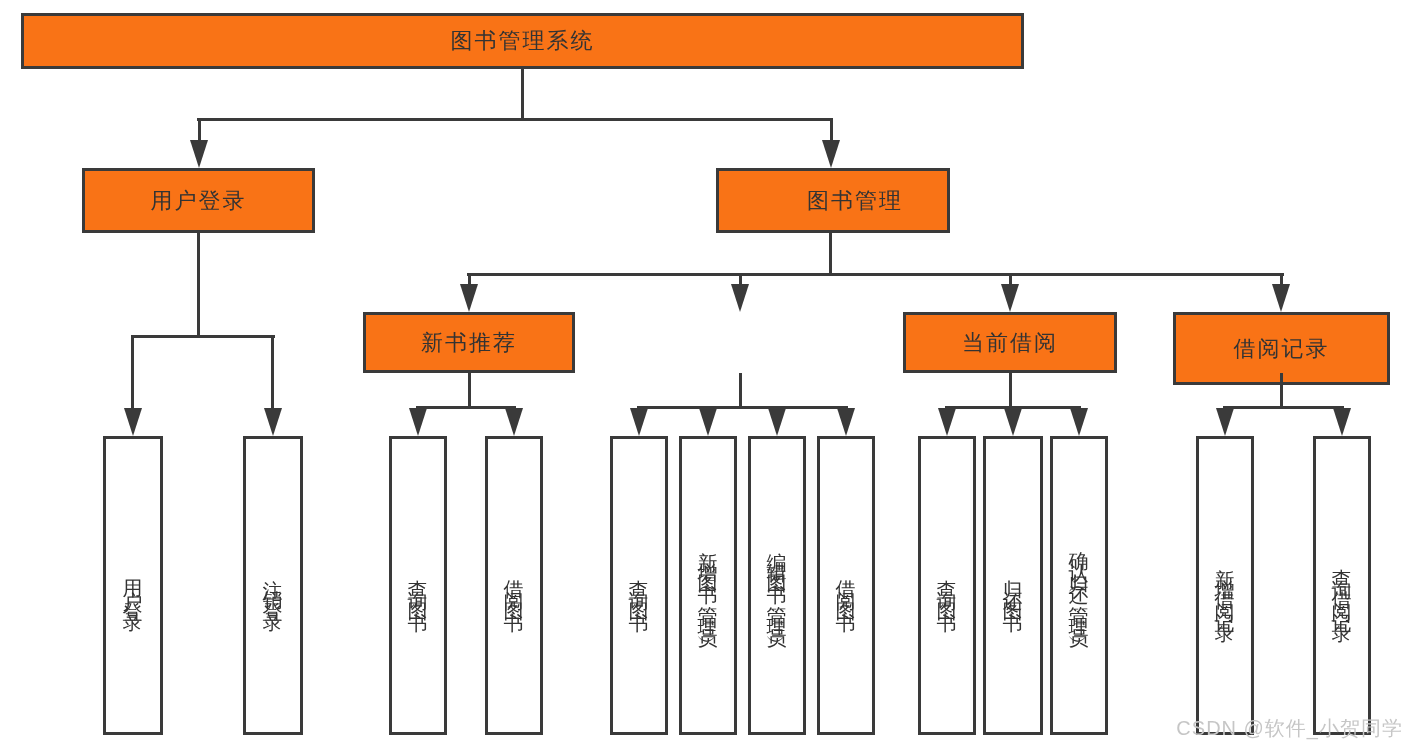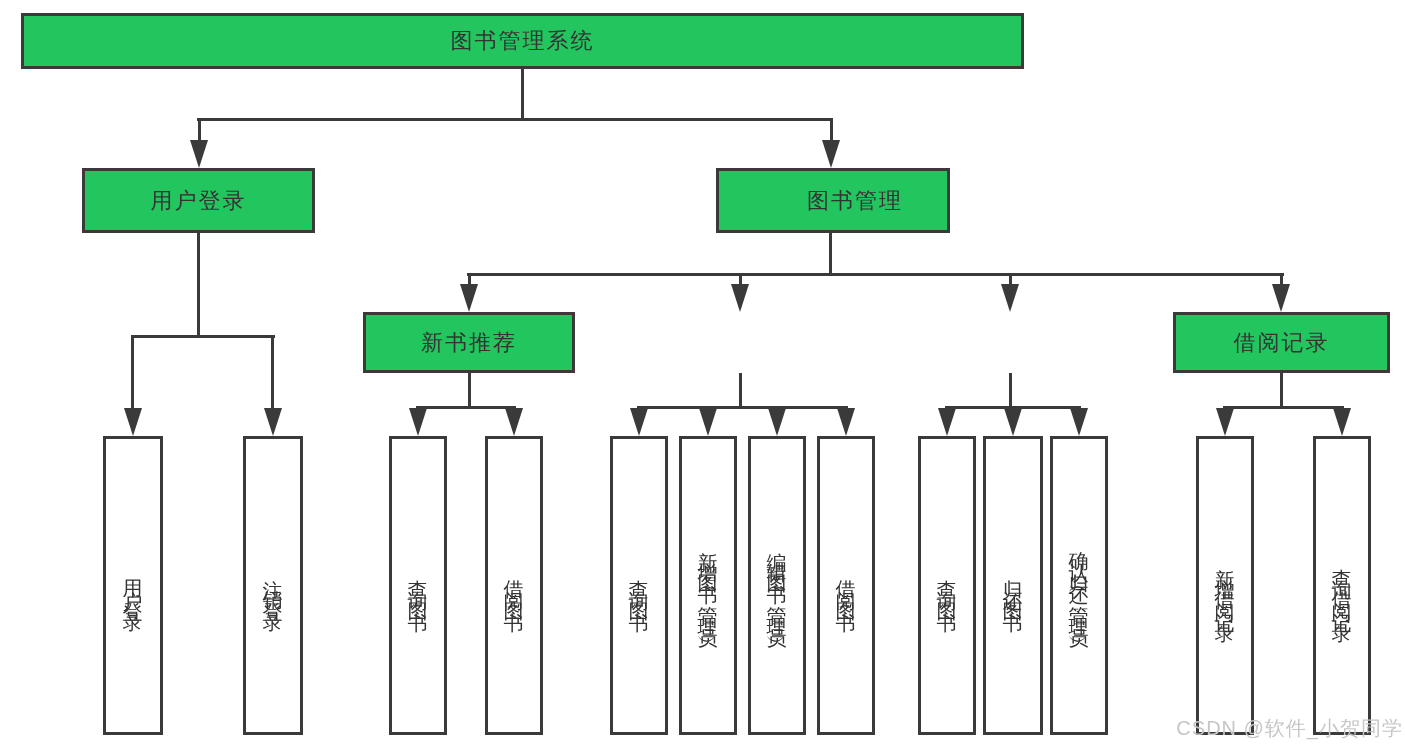--- a/index.html
+++ b/index.html
@@ -1,21 +1,21 @@
 <!DOCTYPE html>
 <html><head>
 <meta charset="utf-8">
 <style>
   html,body{margin:0;padding:0;background:#ffffff;}
   .stage{
     position:relative;width:1405px;height:747px;background:#ffffff;
     font-family:"Liberation Sans",sans-serif;overflow:hidden;
   }
   .node{
-    position:absolute;box-sizing:border-box;background:#22c55e;
+    position:absolute;box-sizing:border-box;background:#f97316;
     border:3px solid #3a3a3a;display:flex;align-items:center;justify-content:center;
     font-size:22px;color:#333333;letter-spacing:2px;white-space:nowrap;
   }
   .leaf{
     position:absolute;box-sizing:border-box;background:#ffffff;
     border:3px solid #3a3a3a;display:flex;align-items:center;justify-content:center;
   }
   .leaf span{
     writing-mode:vertical-rl;text-orientation:mixed;
     font-size:20px;color:#333333;letter-spacing:11px;line-height:1;
@@ -68,21 +68,24 @@
   <div class="vline" style="left:739px;top:273px;width:3px;height:14px;"></div>
   <div class="arrow" style="left:731px;top:284px;"></div>
   <div class="vline" style="left:1009px;top:273px;width:3px;height:14px;"></div>
   <div class="arrow" style="left:1001px;top:284px;"></div>
   <div class="vline" style="left:1280px;top:273px;width:3px;height:14px;"></div>
   <div class="arrow" style="left:1272px;top:284px;"></div>
 
   <div class="node" style="left:363px;top:312px;width:212px;height:61px;">
     <span>新书推荐</span>
   </div>
-  <div class="node" style="left:1173px;top:312px;width:217px;height:61px;">
+  <div class="node" style="left:903px;top:312px;width:214px;height:61px;">
+    <span>当前借阅</span>
+  </div>
+  <div class="node" style="left:1173px;top:312px;width:217px;height:73px;">
     <span>借阅记录</span>
   </div>
 
   <div class="vline" style="left:468px;top:373px;width:3px;height:36px;"></div>
   <div class="hline" style="left:416px;top:406px;width:100px;height:3px;"></div>
   <div class="arrow" style="left:409px;top:408px;"></div>
   <div class="arrow" style="left:505px;top:408px;"></div>
 
   <div class="vline" style="left:739px;top:373px;width:3px;height:36px;"></div>
   <div class="hline" style="left:637px;top:406px;width:211px;height:3px;"></div>

